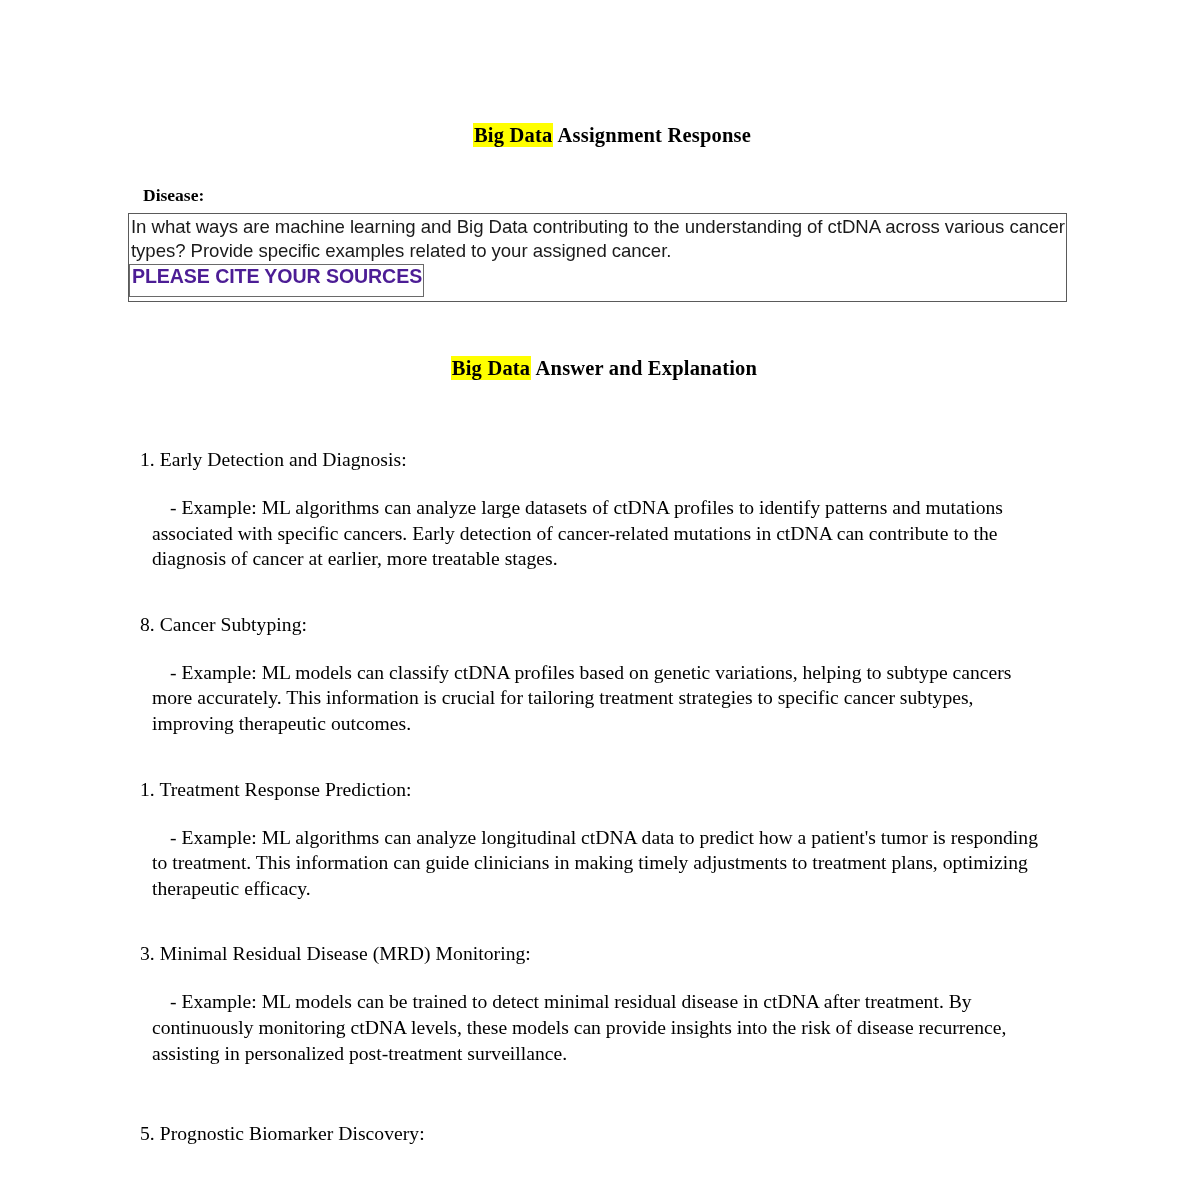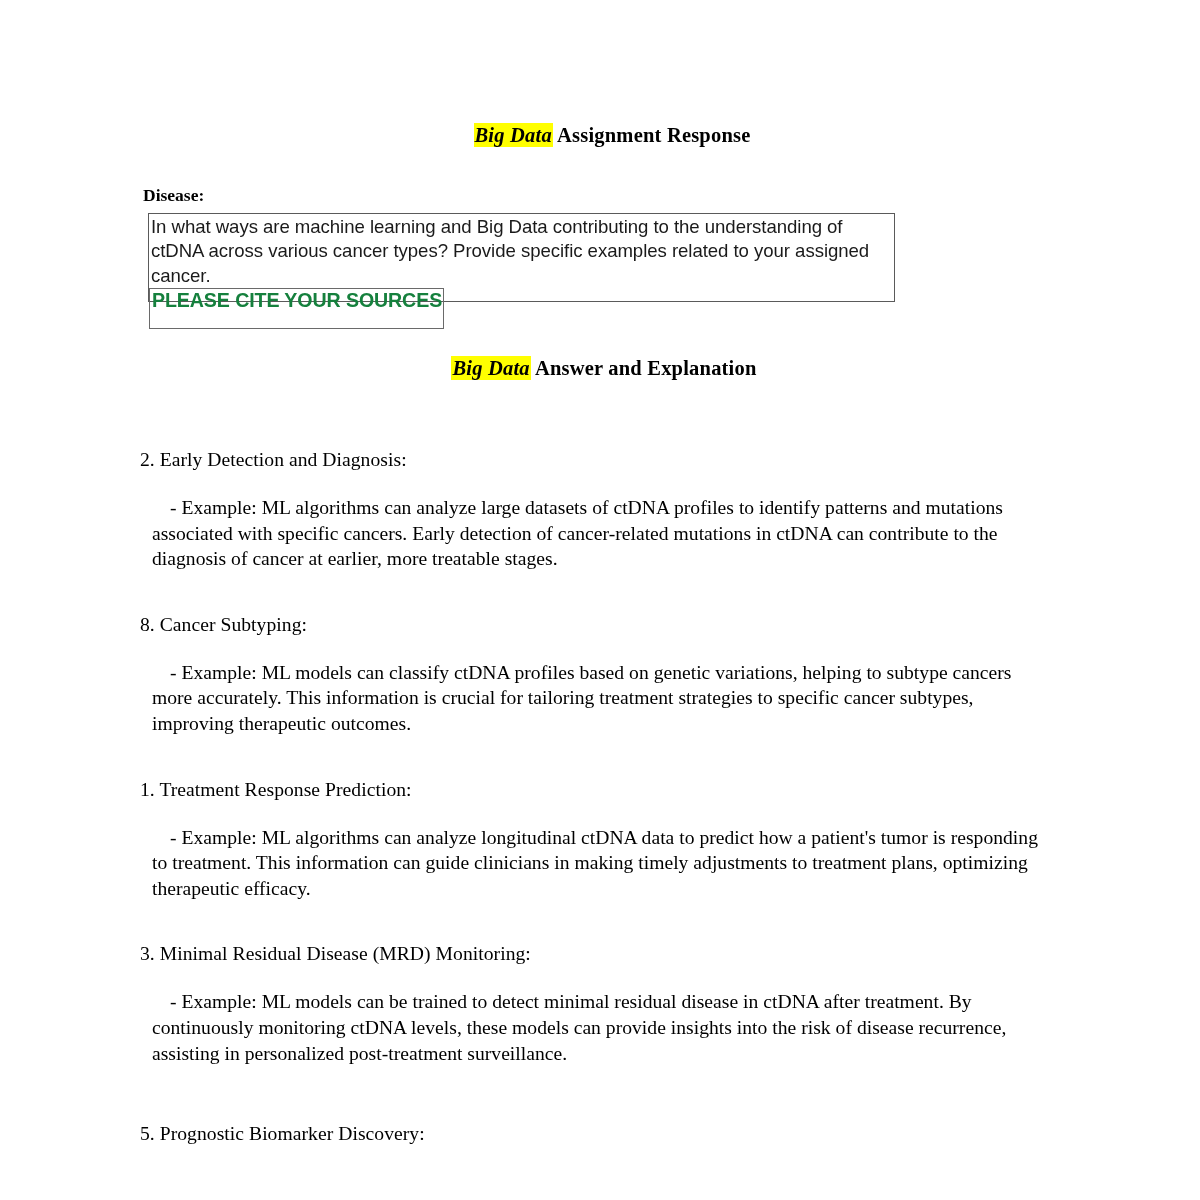--- a/index.html
+++ b/index.html
@@ -39,64 +39,63 @@
     font-weight: bold;
     font-size: 20.5px;
     letter-spacing: 0.2px;
     margin: 0;
     padding-top: 210px;
     padding-left: 8px;
   }
   .hl {
     background: #ffff00;
     padding: 1px 1px;
-    font-style: italic;
   }
 
   
   .question-label {
     position: absolute;
     left: 143px;
     top: 185px;
     font-family: "Liberation Serif", serif;
     font-weight: bold;
     font-size: 17.5px;
   }
 
   .question-box {
     position: absolute;
-    left: 148px;
+    left: 128px;
     top: 213px;
-    width: 747px;
+    width: 939px;
     height: 89px;
     border: 1px solid #5a5a5a;
     box-sizing: border-box;
     background: #ffffff;
   }
   .question-text {
     font-family: "Liberation Sans", sans-serif;
     font-size: 18.6px;
     line-height: 24.3px;
     padding: 1px 0 0 2px;
     margin: 0;
     letter-spacing: -0.05px;
     color: #1a1a1a;
   }
   .cite-box {
     display: inline-block;
     border: 1px solid #6a6a6a;
     box-sizing: border-box;
-    padding: 0 1px 16px 2px;
+    padding: 0 1px 8px 2px;
     margin-top: 0px;
     font-family: "Liberation Sans", sans-serif;
     font-weight: bold;
     font-size: 19.6px;
     line-height: 23px;
     letter-spacing: -0.1px;
-    color: #15803d;
+    color: #4c1d95;
   }
 
   
   .body-wrap {
     position: absolute;
     left: 140px;
     top: 447px;
     width: 925px;
   }
   .item { margin: 0; }
@@ -135,21 +134,21 @@
     <span class="cite-box">PLEASE CITE YOUR SOURCES</span>
   </div>
 
   <div class="section-title">
     <span class="hl">Big Data</span><span> Answer and Explanation</span>
   </div>
 
   <div class="body-wrap">
 
     <div class="item">
-      <p class="item-heading">2. Early Detection and Diagnosis:</p>
+      <p class="item-heading">1. Early Detection and Diagnosis:</p>
       <div class="gap-after-heading"></div>
       <p class="item-body">- Example: ML algorithms can analyze large datasets of ctDNA profiles to identify patterns and mutations associated with specific cancers. Early detection of cancer-related mutations in ctDNA can contribute to the diagnosis of cancer at earlier, more treatable stages.</p>
     </div>
 
     <div class="gap-between-items"></div>
 
     <div class="item">
       <p class="item-heading">8. Cancer Subtyping:</p>
       <div class="gap-after-heading"></div>
       <p class="item-body">- Example: ML models can classify ctDNA profiles based on genetic variations, helping to subtype cancers more accurately. This information is crucial for tailoring treatment strategies to specific cancer subtypes, improving therapeutic outcomes.</p>

